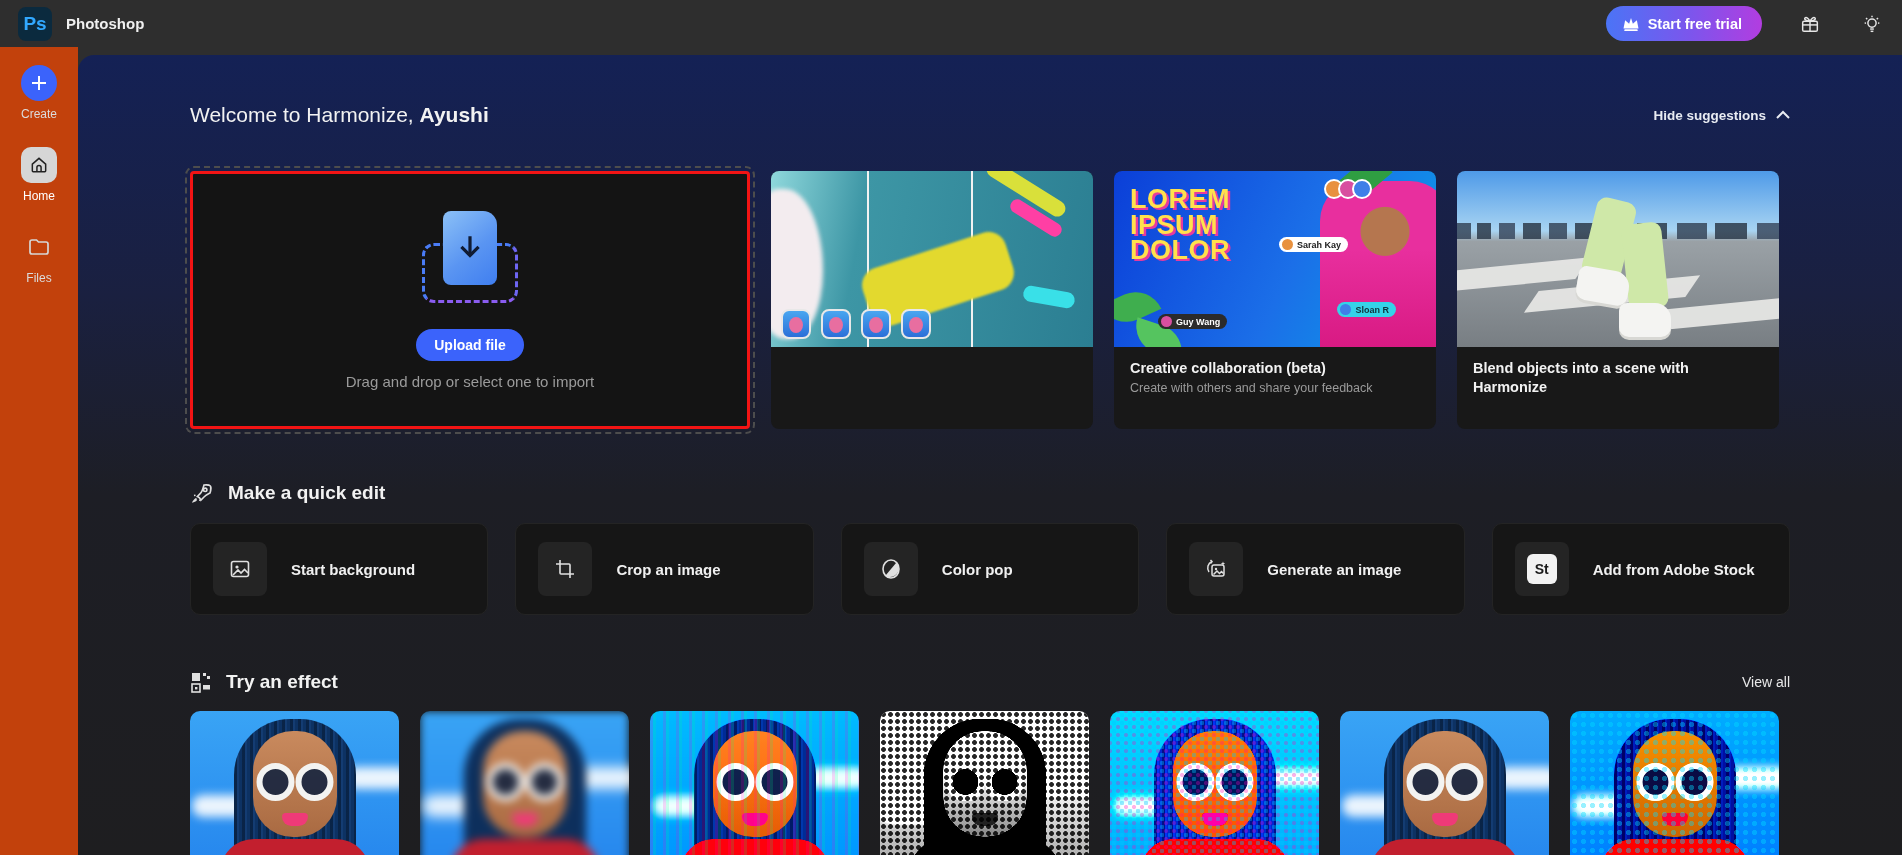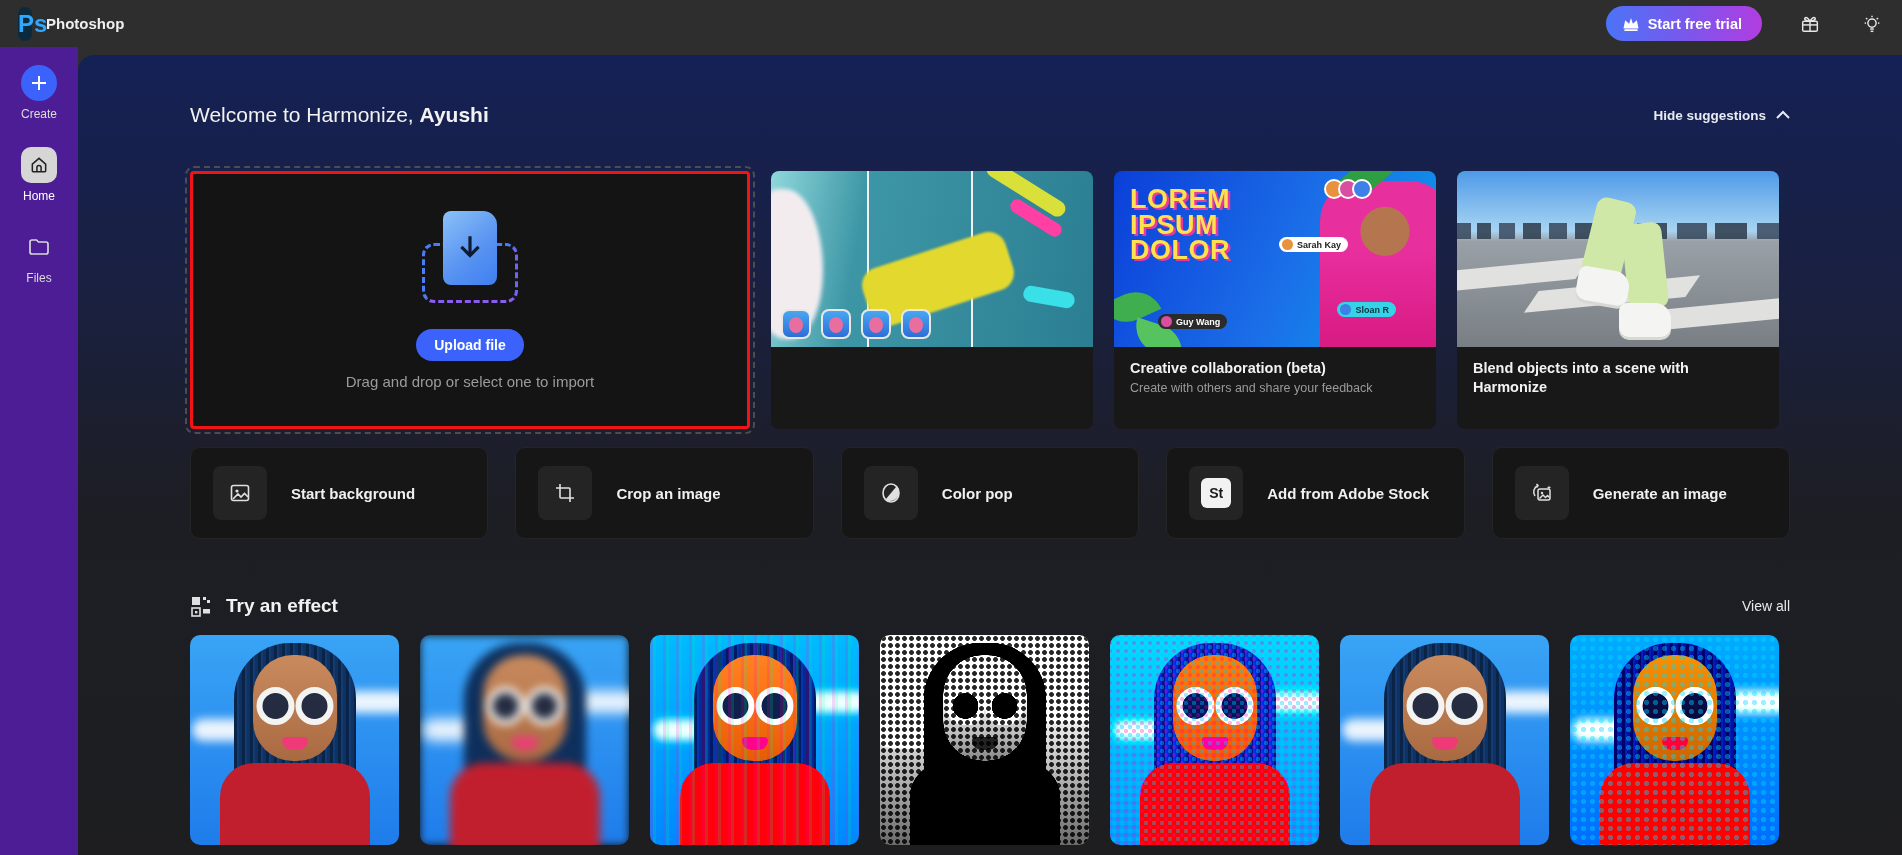--- a/index.html
+++ b/index.html
@@ -2,36 +2,36 @@
 <html><head>
 <meta charset="utf-8">
 <style>
   * { margin:0; padding:0; box-sizing:border-box; }
   html,body { width:1902px; height:855px; overflow:hidden; background:#2e2e2e;
     font-family:"Liberation Sans", sans-serif; }
 
   
   .topbar { position:absolute; left:0; top:0; width:1902px; height:47px;
     background:#2e2e2e; display:flex; align-items:center; padding:0 16px; z-index:5; }
-  .ps-logo { width:14px; height:34px; border-radius:8px; background:#0b2a3e;
-    color:#31a8ff; font-weight:700; font-size:24px; display:flex; align-items:center;
-    margin-left:2px; cursor:pointer; }
+  .ps-logo { width:34px; height:34px; border-radius:8px; background:#0b2a3e;
+    color:#31a8ff; font-weight:700; font-size:19px; display:flex; align-items:center;
+    justify-content:center; margin-left:2px; cursor:pointer; }
   .app-title { color:#f0f0f0; font-size:15px; font-weight:700; margin-left:14px; }
   .topbar-right { margin-left:auto; display:flex; align-items:center; gap:34px; }
   .trial-btn { border:none; cursor:pointer; height:35px; padding:0 20px 0 16px;
     border-radius:18px; display:flex; align-items:center; gap:8px;
     background:linear-gradient(90deg,#4b74f6 0%, #7d55ec 55%, #b23de0 100%);
     color:#fff; font-weight:700; font-size:14.5px; font-family:inherit; }
   .icon-btn { background:none; border:none; cursor:pointer; width:28px; height:28px;
     display:flex; align-items:center; justify-content:center; padding:0; }
   .icon-btn svg { stroke:#e6e6e6; }
 
   
   .sidebar { position:absolute; left:0; top:47px; width:78px; bottom:0;
-    background:#4c1d95; display:flex; flex-direction:column; align-items:center;
+    background:#c2410c; display:flex; flex-direction:column; align-items:center;
     padding-top:18px; z-index:4; }
   .side-item { display:flex; flex-direction:column; align-items:center; gap:6px;
     margin-bottom:26px; cursor:pointer; }
   .side-item .tile { width:36px; height:36px; border-radius:10px; display:flex;
     align-items:center; justify-content:center; }
   .tile.create { background:#3b63fb; border-radius:50%; }
   .tile.home-active { background:#d6d6d6; }
   .side-label { color:#dcdcdc; font-size:12px; }
   .side-item.active .side-label { color:#fff; }
 
@@ -378,20 +378,30 @@
             <div class="leg front"></div>
           <div class="boot b1"></div>
             <div class="boot b2"></div>
         </div>
         <div class="card-body">
           <div class="card-title">Blend objects into a scene with Harmonize</div>
         </div>
       </div>
     </div>
 
+    <div class="section-head">
+      <span style="display:flex;">
+        <svg width="24" height="24" viewBox="0 0 24 24" fill="none" stroke="#e0e0e0" stroke-width="1.6">
+          <path d="M14 4c3.2-.4 6 .6 6.4 1S21 8.8 20 12c-1.6 1-4 2-6 4l-3 3c-.8-1.8-1.8-2.8-3.6-3.6l3-3c2-2 2.6-4.8 3.6-8.4z"></path>
+          <circle cx="15.2" cy="8.8" r="1.7"></circle>
+          <path d="M6.5 17.5c-1.5.5-3 3-3 3s2.5-.5 3-2M4 14.5l1.5-.3M9.8 20l.3-1.5"></path>
+        </svg>
+      </span>
+      <h2>Make a quick edit</h2>
+    </div>
 
     <div class="quick-row">
       <button class="quick-btn">
         <span class="quick-icon-tile">
           <svg width="24" height="24" viewBox="0 0 24 24" fill="none" stroke-width="1.6">
               <rect x="3.5" y="4.5" width="17" height="15" rx="2"></rect>
               <circle cx="9" cy="10" r="1.6" fill="#e0e0e0" stroke="none"></circle>
               <path d="M5 18l5-5 3 3 3.5-3.5 3.5 3.5"></path>
             </svg>
         </span>
@@ -407,39 +417,39 @@
         <span class="quick-label">Crop an image</span>
       </button>
       <button class="quick-btn">
         <span class="quick-icon-tile">
           <svg width="24" height="24" viewBox="0 0 24 24" fill="none" stroke-width="1.6">
               <ellipse cx="12" cy="12" rx="8" ry="9"></ellipse>
               <path d="M12 3.5c4 0 7.5 3.8 7.5 8.5s-3.5 8.5-7.5 8.5z" fill="#e0e0e0" stroke="none" transform="rotate(40 12 12)"></path>
             </svg>
         </span>
         <span class="quick-label">Color pop</span>
-      </button>
-      <button class="quick-btn">
-        <span class="quick-icon-tile">
-          <span class="st-badge">St</span>
-        </span>
-        <span class="quick-label">Add from Adobe Stock</span>
       </button>
       <button class="quick-btn">
         <span class="quick-icon-tile">
           <svg width="26" height="26" viewBox="0 0 26 26" fill="none" stroke-width="1.5">
             <rect x="9" y="9" width="12" height="11" rx="2"></rect>
             <circle cx="13" cy="13" r="1.2" fill="#e0e0e0" stroke="none"></circle>
             <path d="M10.5 18.5l3.5-3.5 2.5 2.5 2-2 2 2"></path>
             <path d="M6 16a7 7 0 013-10.5"></path>
               <polyline points="7.5,4 9,5.5 7.5,7.5"></polyline>
             <path d="M20 5.5l.6 1.6 1.6.6-1.6.6-.6 1.6-.6-1.6-1.6-.6 1.6-.6z" fill="#e0e0e0" stroke="none"></path>
           </svg>
         </span>
         <span class="quick-label">Generate an image</span>
+      </button>
+      <button class="quick-btn">
+        <span class="quick-icon-tile">
+          <span class="st-badge">St</span>
+        </span>
+        <span class="quick-label">Add from Adobe Stock</span>
       </button>
     </div>
 
     <div class="effects-headrow">
       <div class="section-head" style="margin-top:0;">
         <span style="display:flex;">
           <svg width="22" height="22" viewBox="0 0 22 22" fill="#e0e0e0">
             <rect x="2" y="2" width="8" height="8"></rect>
             <rect x="13" y="2" width="3" height="3"></rect>
               <rect x="17" y="5" width="3" height="3"></rect>

